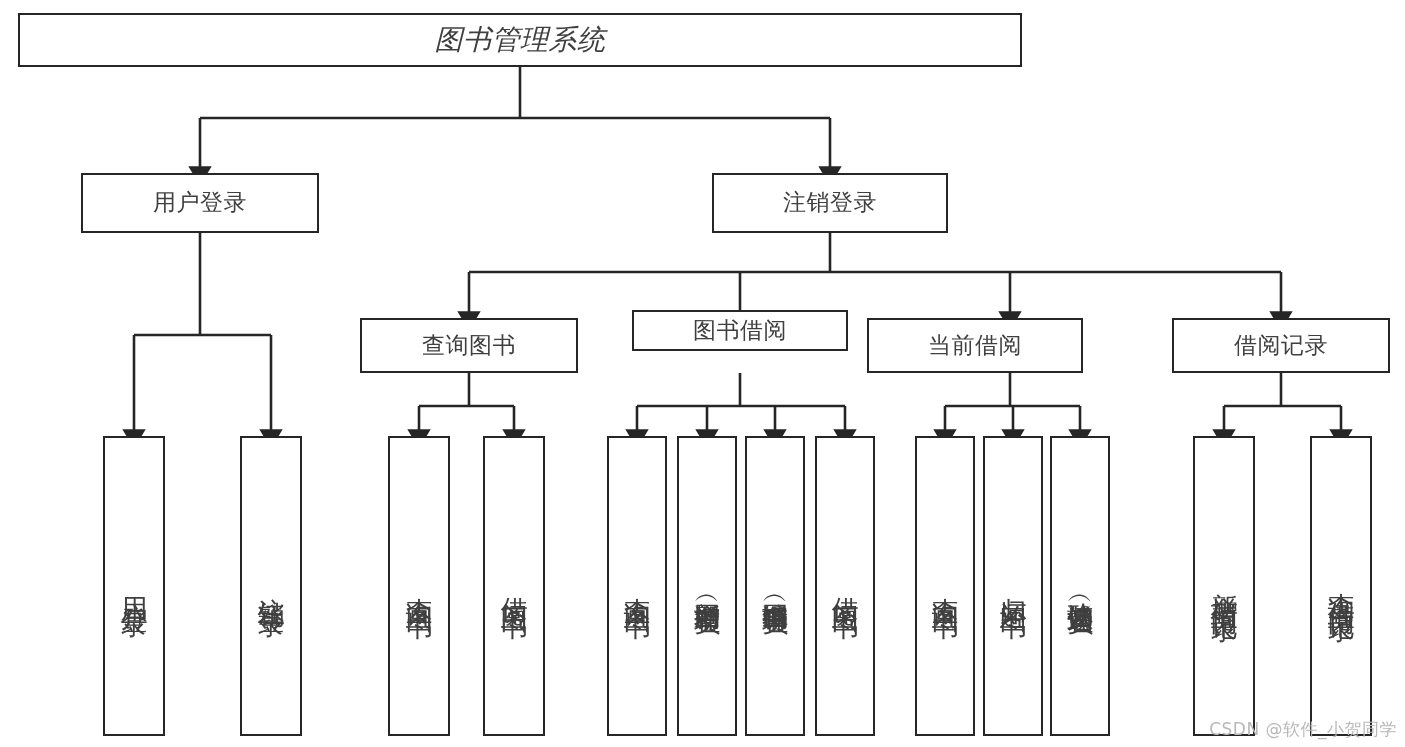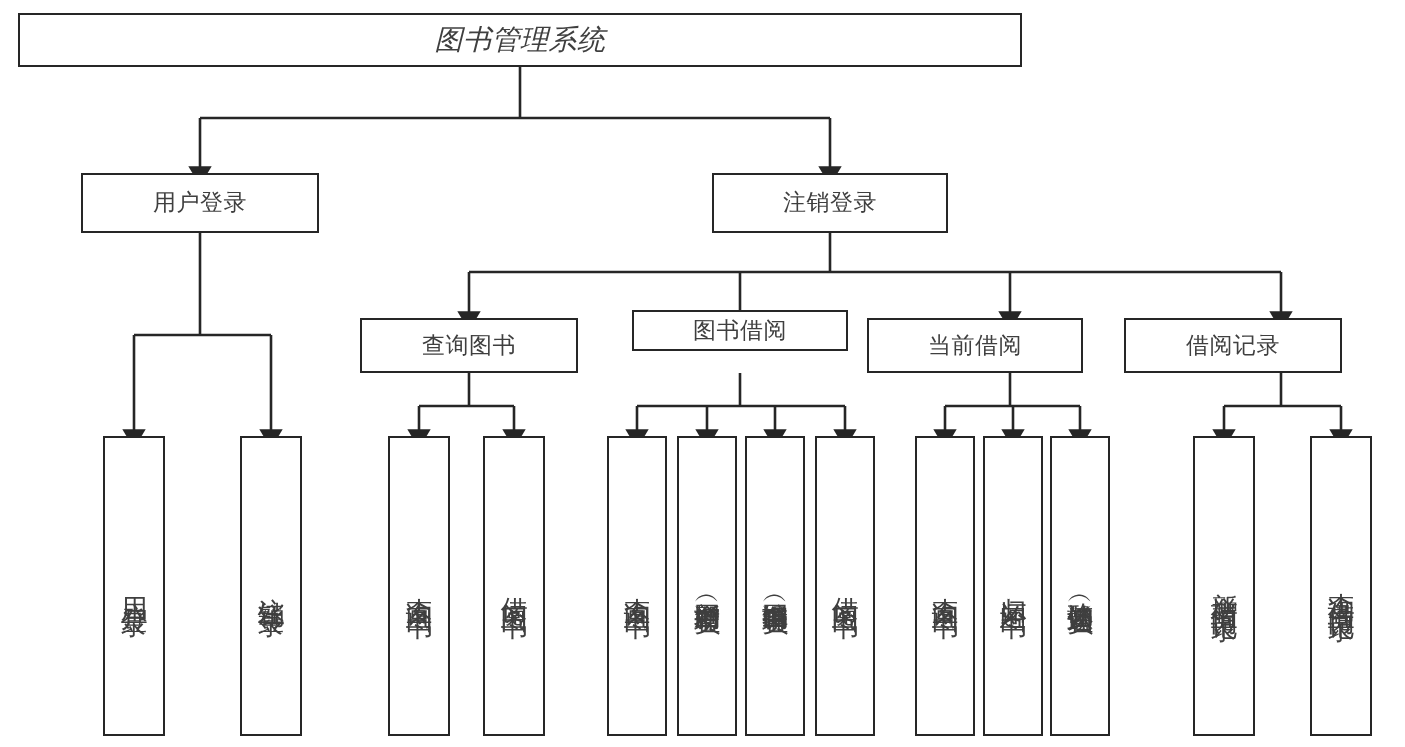--- a/index.html
+++ b/index.html
@@ -141,21 +141,21 @@
       </div>
       <div class="node horiz" id="node-new-book-rec" style="left: 360px; top: 318px; width: 218px; height: 55px;">
         <span class="node-label">查询图书</span>
       </div>
       <div class="node horiz" id="node-book-borrow" style="left: 632px; top: 310px; width: 216px; height: 41px;">
         <span class="node-label">图书借阅</span>
       </div>
       <div class="node horiz" id="node-current-borrow" style="left: 867px; top: 318px; width: 216px; height: 55px;">
         <span class="node-label">当前借阅</span>
       </div>
-      <div class="node horiz" id="node-borrow-record" style="left: 1124px; top: 318px; width: 218px; height: 55px;">
+      <div class="node horiz" id="node-borrow-record" style="left: 1172px; top: 318px; width: 218px; height: 55px;">
         <span class="node-label">借阅记录</span>
       </div>
       <div class="node vert" id="node-leaf-user-login" style="left: 103px; top: 436px; width: 62px; height: 300px;">
         <span class="node-label">用户登录</span>
       </div>
       <div class="node vert" id="node-leaf-logout" style="left: 240px; top: 436px; width: 62px; height: 300px;">
         <span class="node-label">注销登录</span>
       </div>
       <div class="node vert" id="node-leaf-rec-query" style="left: 388px; top: 436px; width: 62px; height: 300px;">
         <span class="node-label">查询图书</span>
@@ -185,13 +185,14 @@
         <span class="node-label">确认归还（管理员）</span>
       </div>
       <div class="node vert" id="node-leaf-br-add" style="left: 1193px; top: 436px; width: 62px; height: 300px;">
         <span class="node-label">新增借阅记录</span>
       </div>
       <div class="node vert" id="node-leaf-br-query" style="left: 1310px; top: 436px; width: 62px; height: 300px;">
         <span class="node-label">查询借阅记录</span>
       </div>
     </div>
 
+  <div id="watermark">CSDN @软件_小贺同学</div>
 </div>
 
 </body></html>

